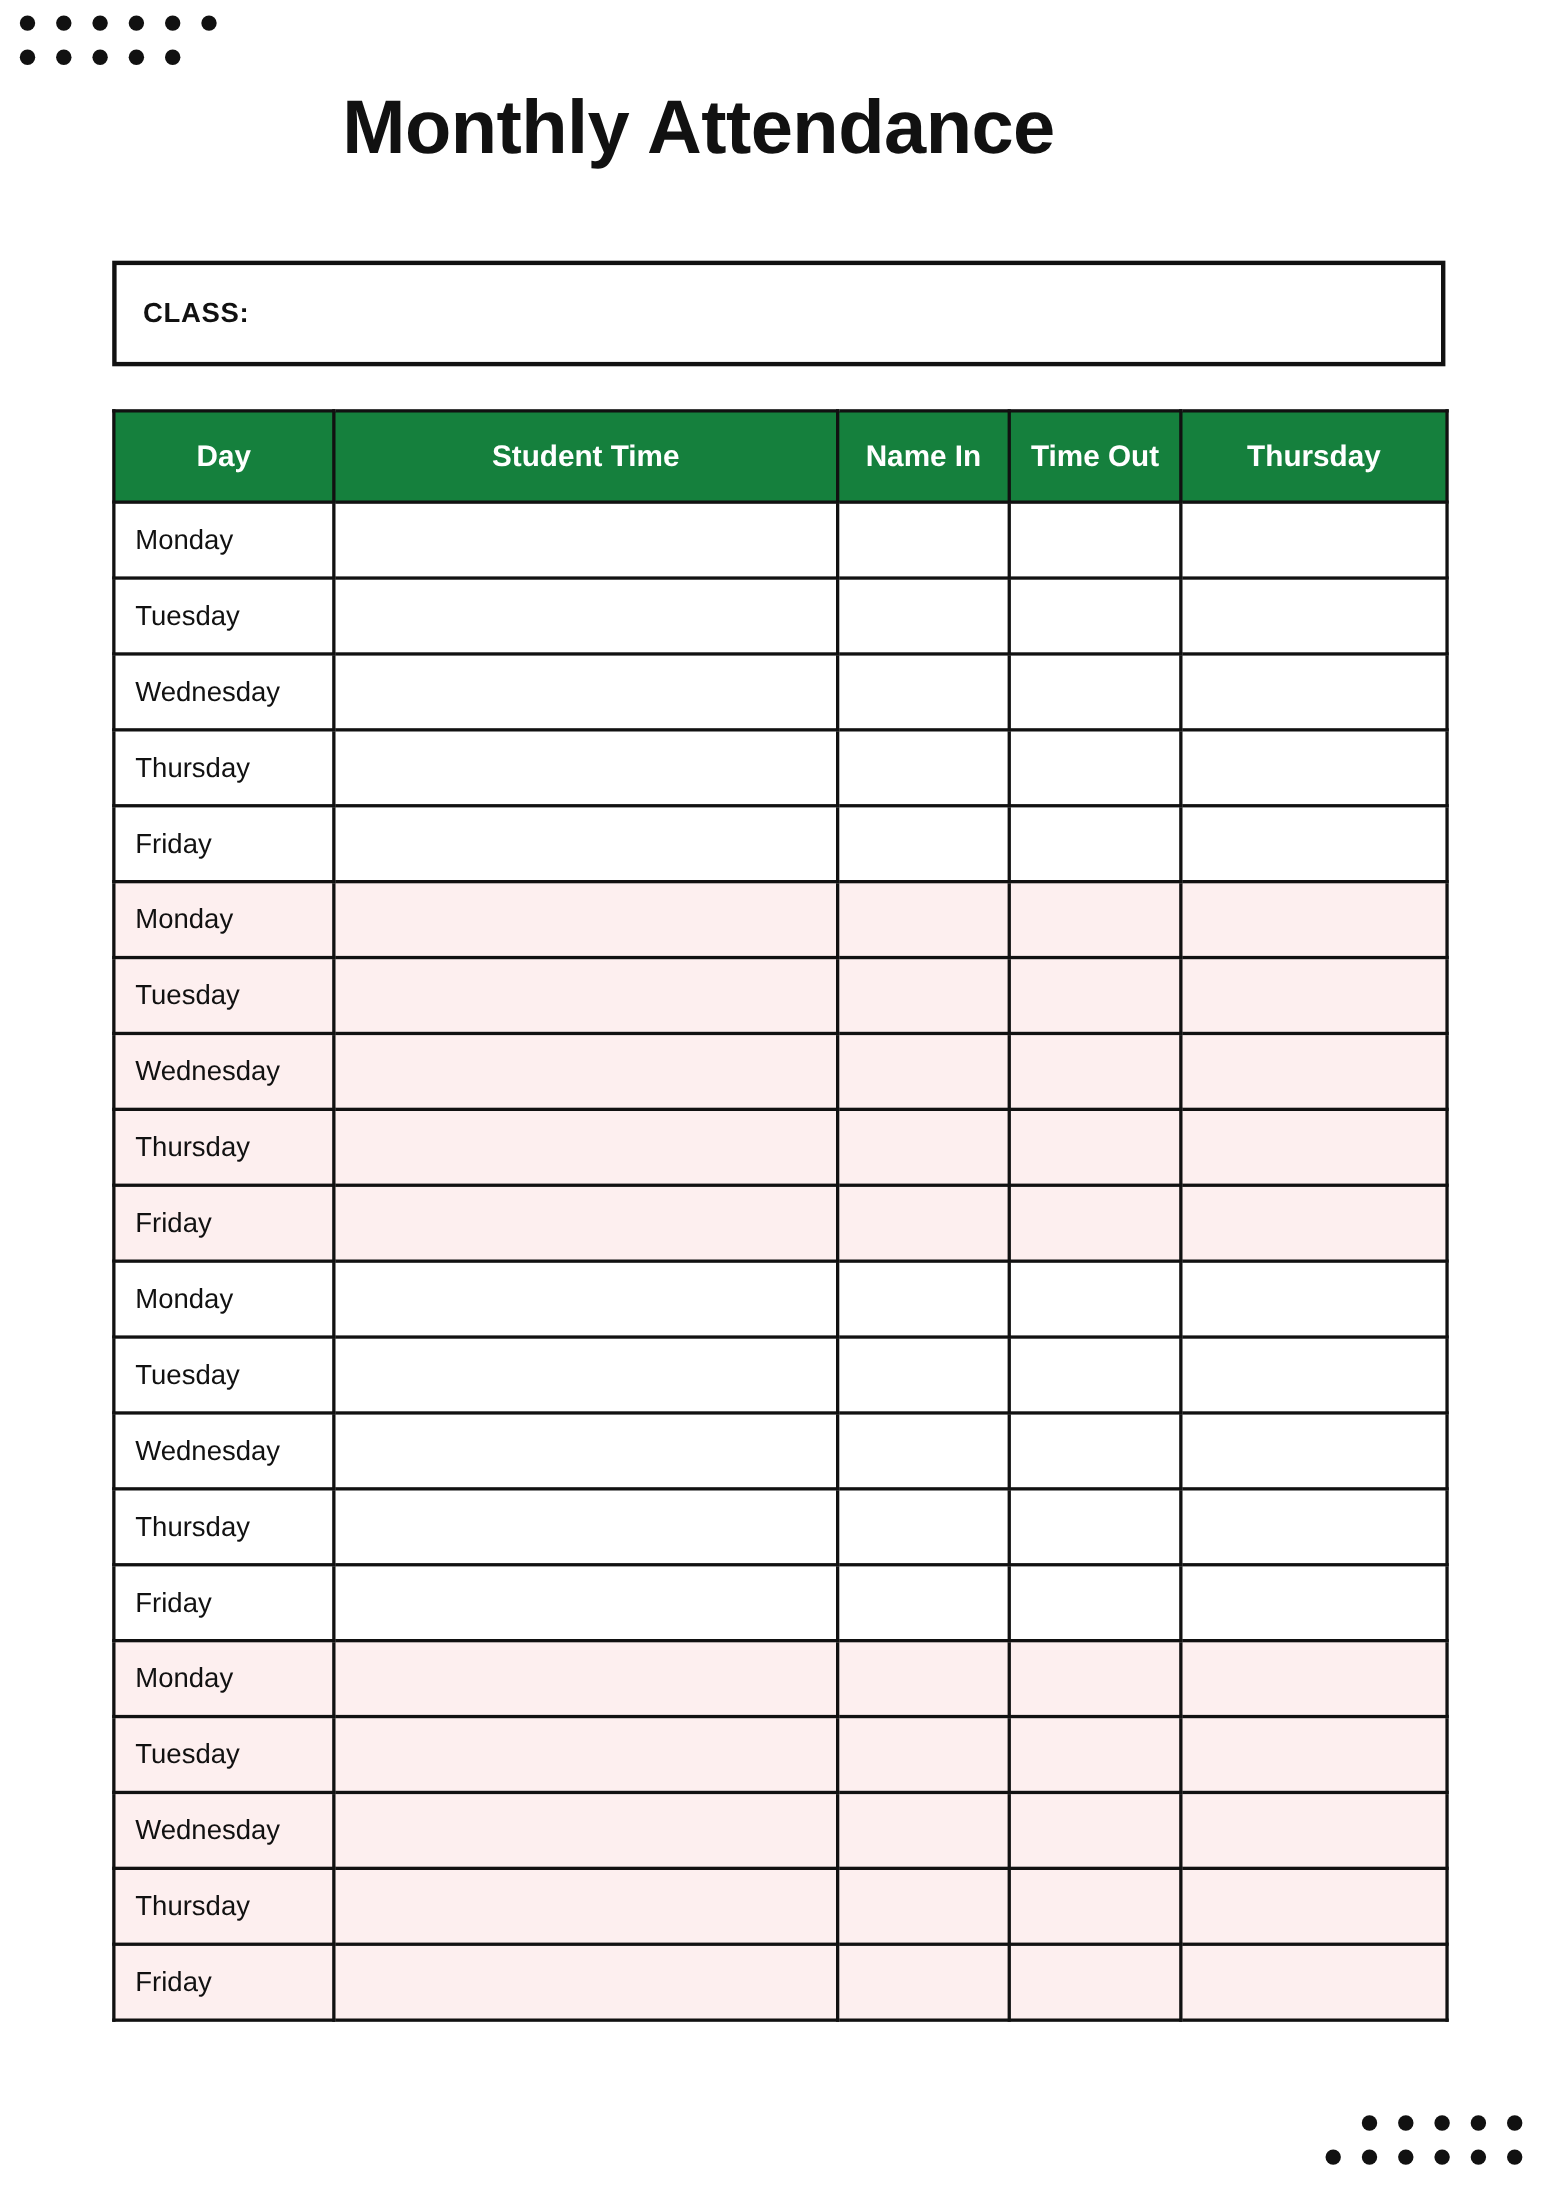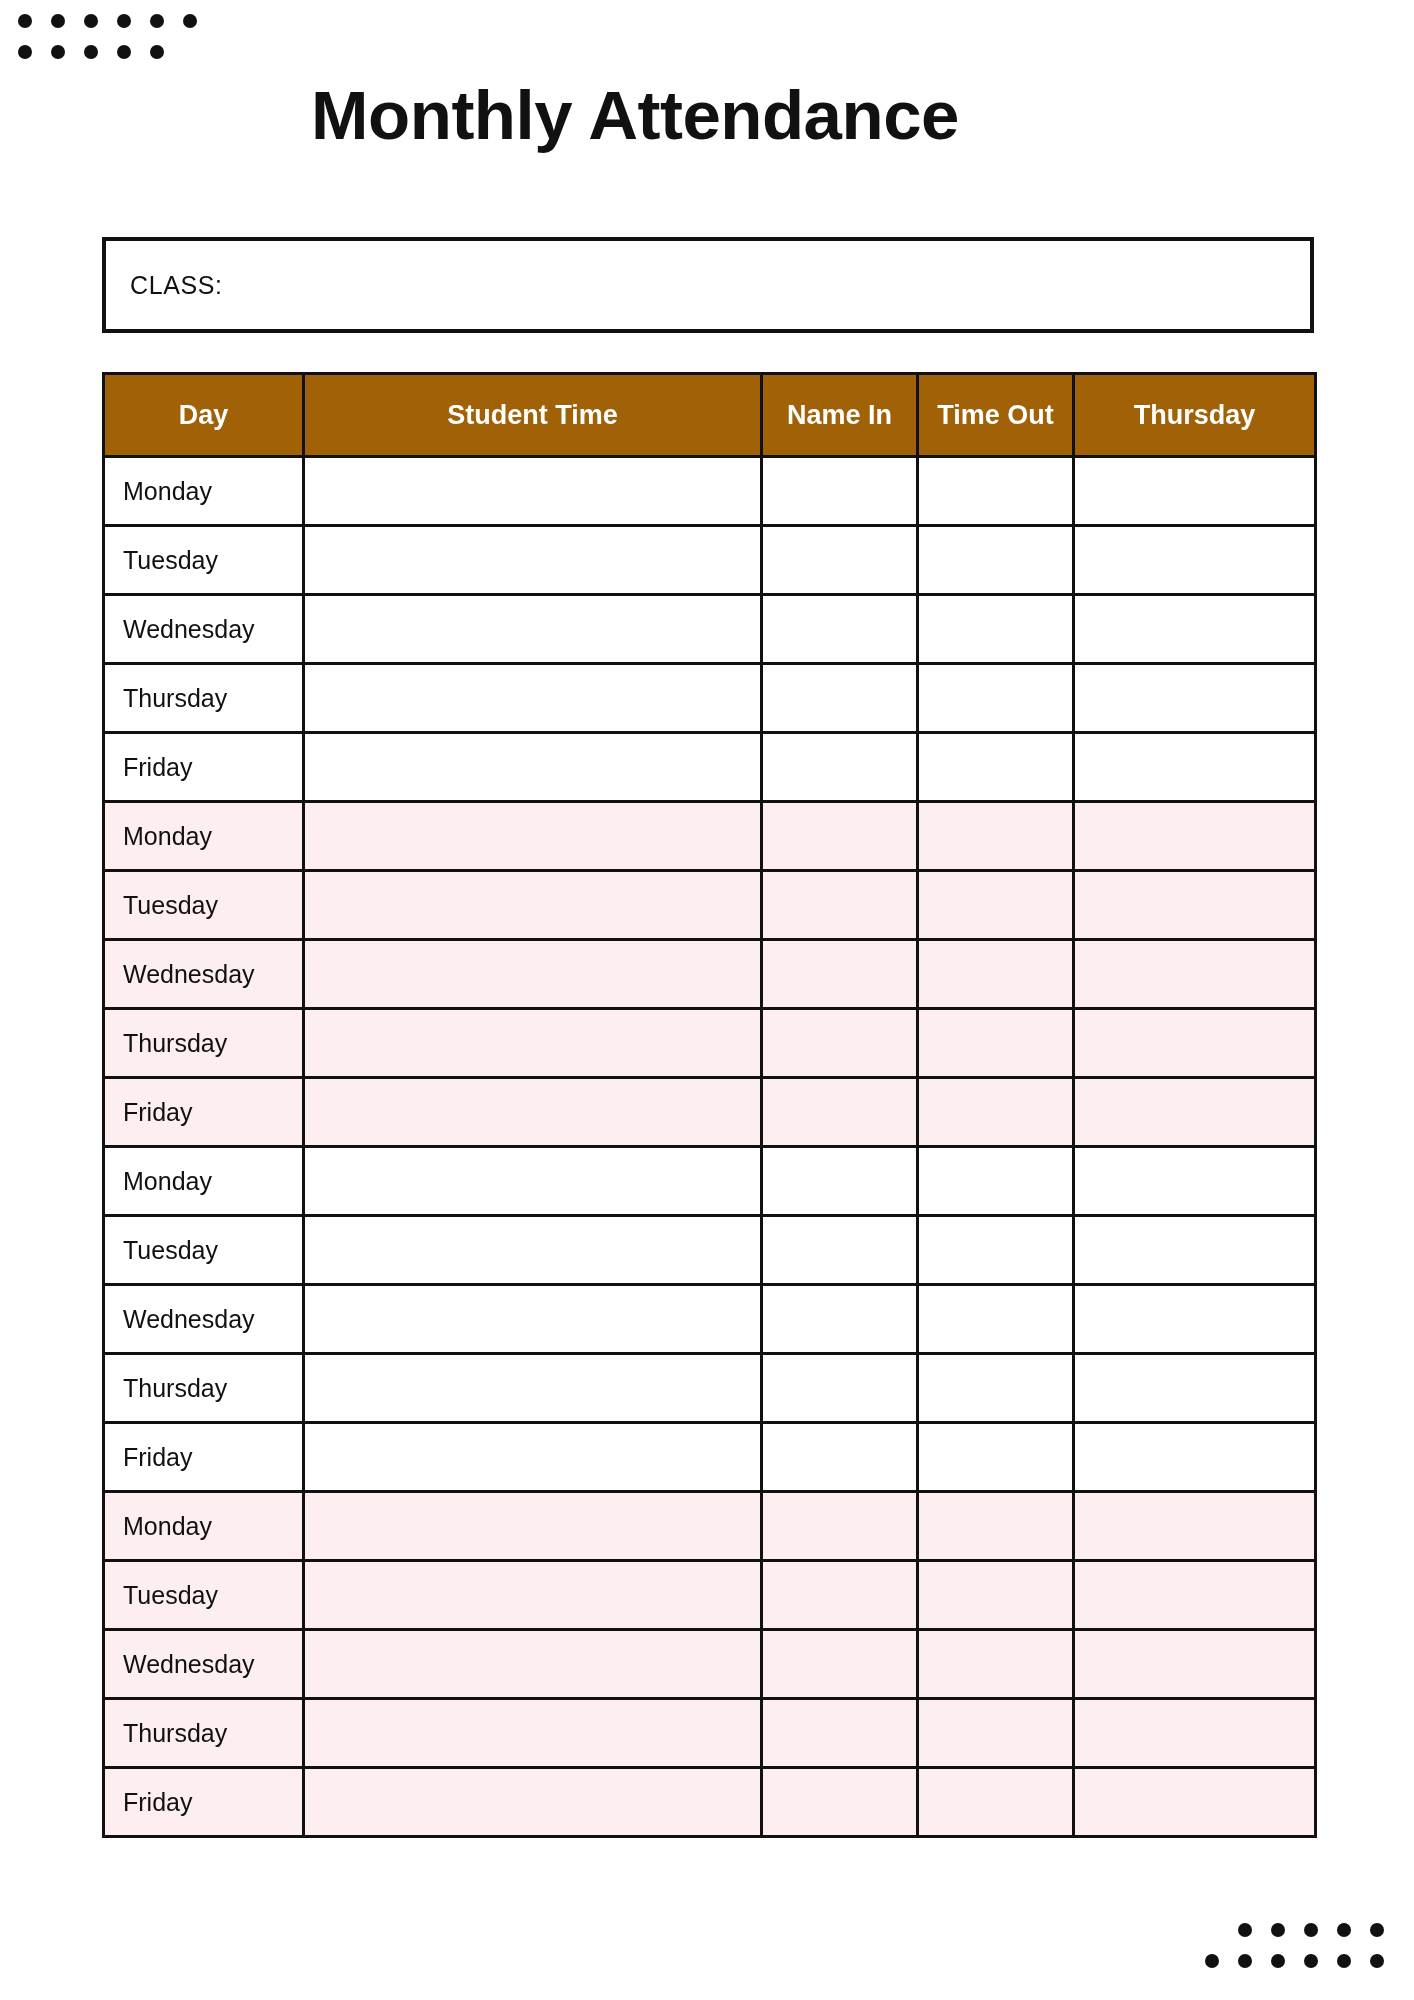--- a/index.html
+++ b/index.html
@@ -63,21 +63,21 @@
     flex: 1;
     height: 96px;
     border: 4px solid #111111;
     background: #ffffff;
     display: flex;
     align-items: center;
     padding-left: 24px;
   }
   .meta-label {
     font-size: 25px;
-    font-weight: 400;
+    font-weight: 700;
     letter-spacing: 0.6px;
     color: #111111;
   }
 
   
   .table-wrap {
     position: absolute;
     top: 372px;
     left: 102px;
     width: 1212px;
@@ -92,21 +92,21 @@
     border: 3px solid #111111;
     height: 69px;
     padding: 0 0 0 18px;
     font-size: 25px;
     color: #111111;
     font-weight: 400;
     text-align: left;
     vertical-align: middle;
   }
   table.attendance thead th {
-    background: #a16207;
+    background: #15803d;
     color: #ffffff;
     font-weight: 600;
     font-size: 27px;
     text-align: center;
     padding: 0 6px;
     height: 83px;
   }
   
   .col-day       { width: 200px; }
   .col-student   { width: 458px; }

